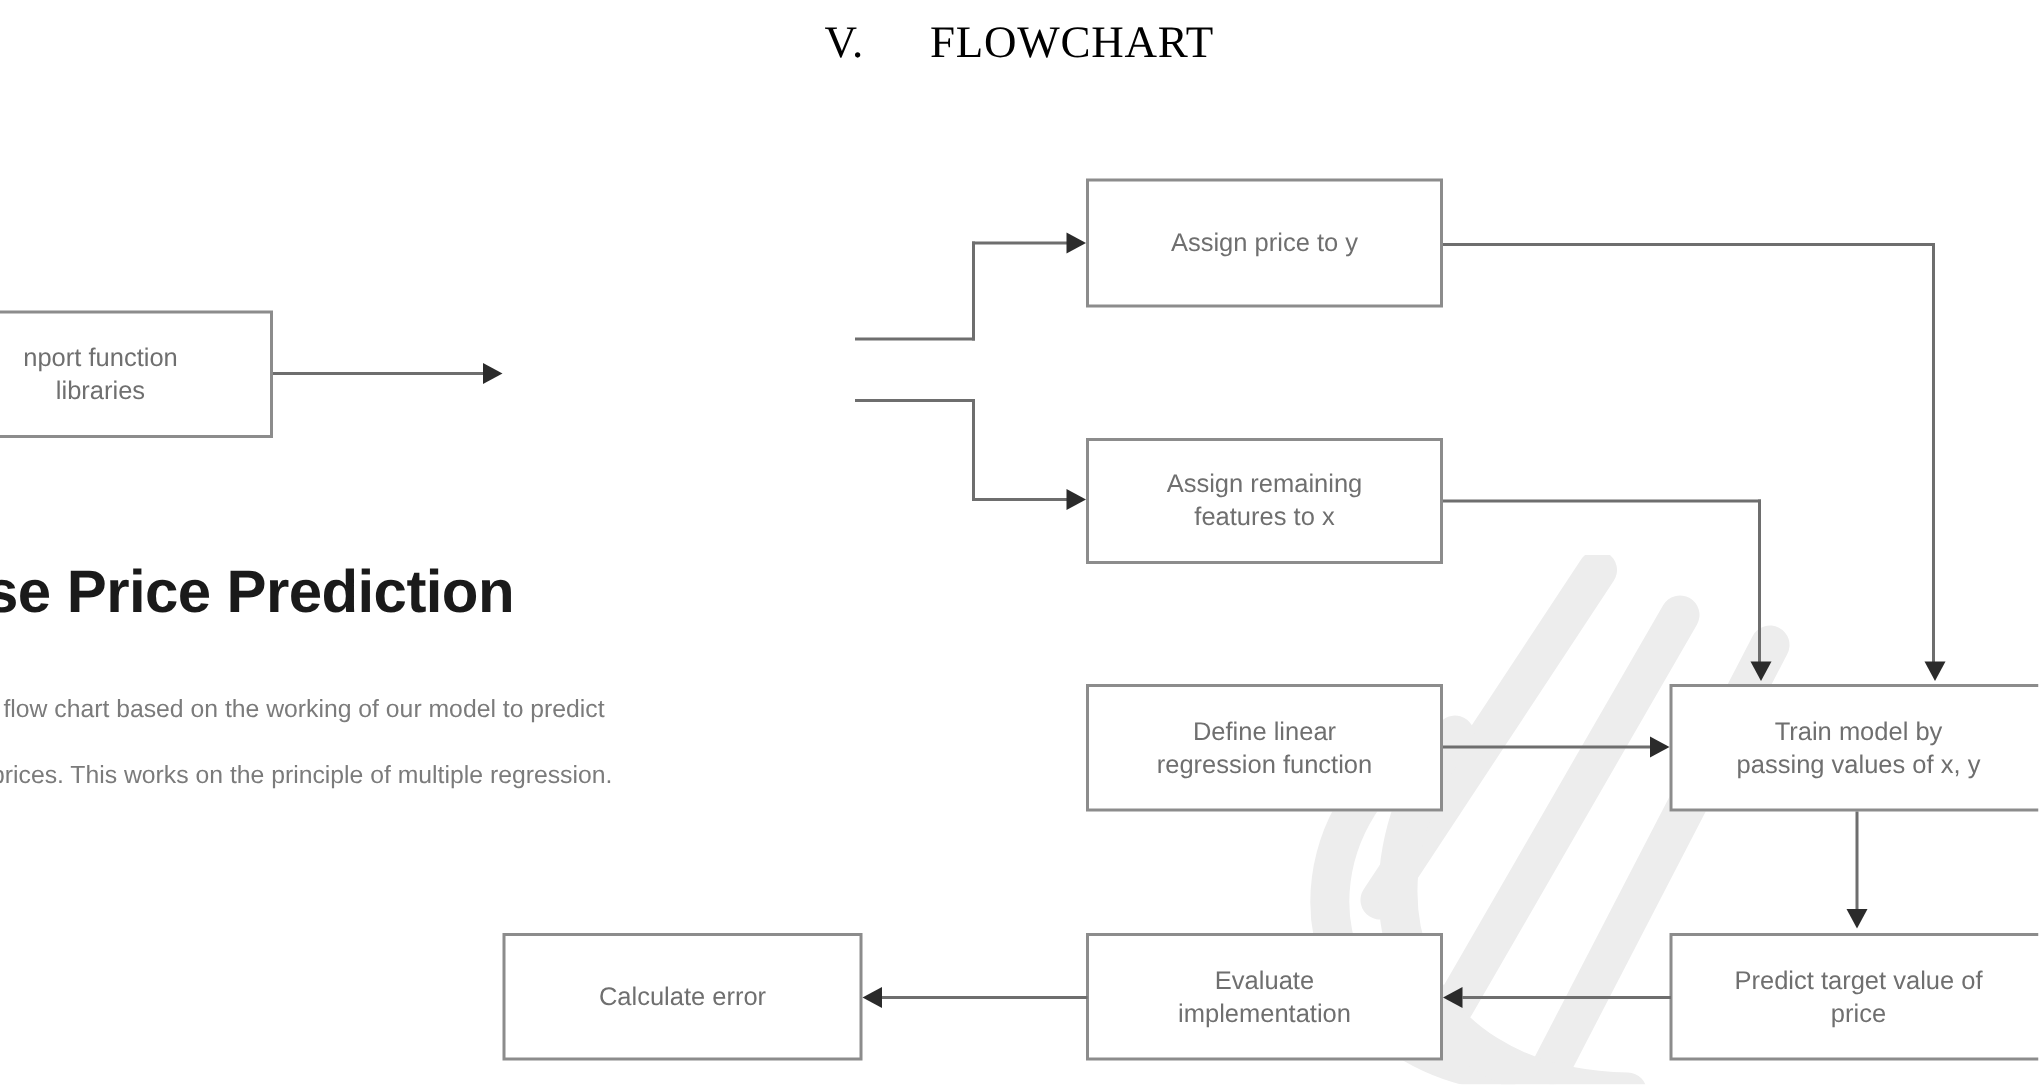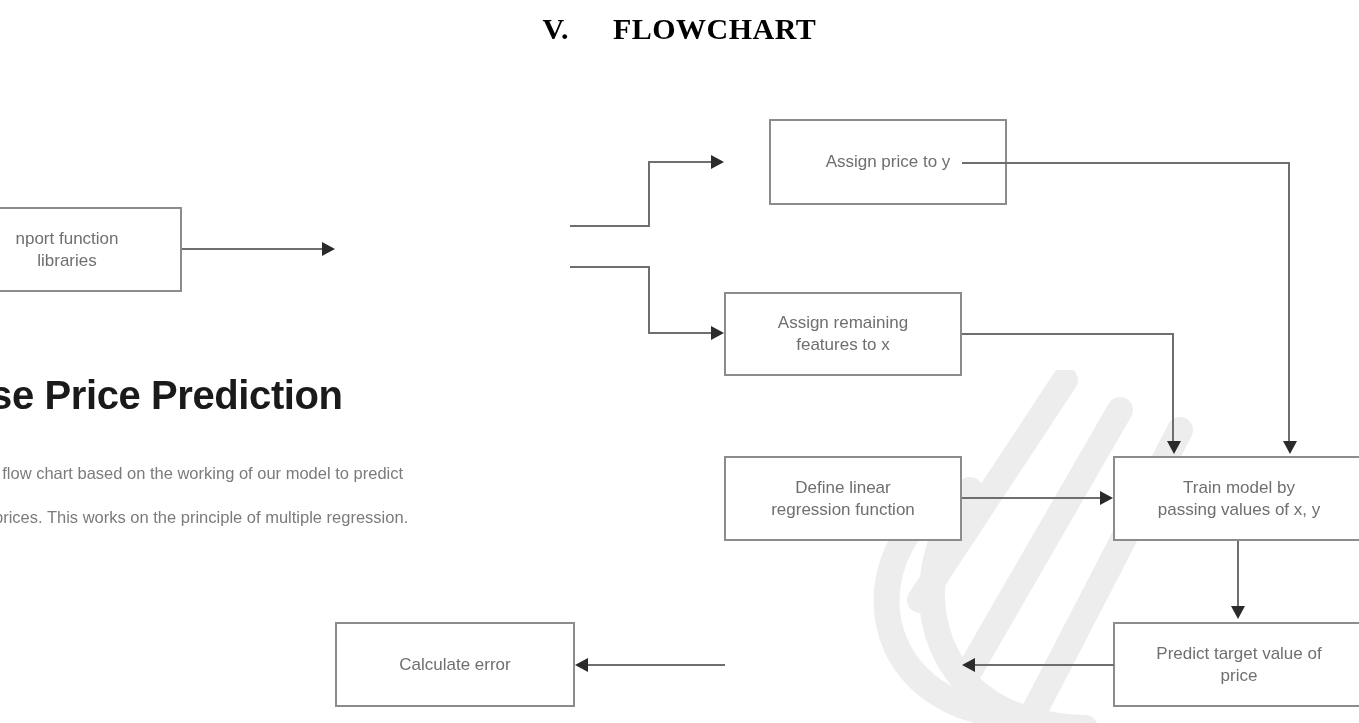--- a/index.html
+++ b/index.html
@@ -20,21 +20,21 @@
   }
 
   
   #section-heading {
     position: absolute;
     left: 0;
     top: 12px;
     width: 1359px;
     text-align: center;
     font-family: "Liberation Serif", serif;
-    font-weight: bold;
+    font-weight: normal;
     font-size: 30px;
     letter-spacing: 0.5px;
     color: #000000;
     white-space: pre;
   }
   #section-heading .numeral { }
   #section-heading .gap { display: inline-block; width: 44px; }
 
   
   #watermark {
@@ -130,21 +130,21 @@
   </svg>
 
   <div id="section-heading"><span class="numeral">V.</span><span class="gap"></span><span>FLOWCHART</span></div>
 
   <div class="node" style="left:-48px; top:207px; width:230px; height:85px;">
     <span>nport function
 libraries</span>
   </div>
 
 
-  <div class="node" style="left:724px; top:119px; width:238px; height:86px;margin-left:45px;">
+  <div class="node" style="left:724px; top:119px; width:238px; height:86px;">
     <span>Assign price to y</span>
   </div>
 
   <div class="node" style="left:724px; top:456px; width:238px; height:85px;">
     <span>Define linear
 regression function</span>
   </div>
 
   <div class="node" style="left:724px; top:292px; width:238px; height:84px;">
     <span>Assign remaining
@@ -154,20 +154,24 @@
   <div class="node" style="left:1113px; top:456px; width:252px; height:85px;">
     <span>Train model by
 passing values of x, y</span>
   </div>
 
   <div class="node" style="left:1113px; top:622px; width:252px; height:85px;">
     <span>Predict target value of
 price</span>
   </div>
 
+  <div class="node" style="left:724px; top:622px; width:238px; height:85px;">
+    <span>Evaluate
+implementation</span>
+  </div>
 
   <div class="node" style="left:335px; top:622px; width:240px; height:85px;">
     <span>Calculate error</span>
   </div>
 
   <div class="hline" style="left:182px; top:248px; width:141px;"></div>
   <div class="arrow right" style="left:322px; top:242px;"></div>
 
   <div class="hline" style="left:570px; top:225px; width:80px;"></div>
   <div class="vline" style="left:648px; top:161px; height:66px;"></div>

